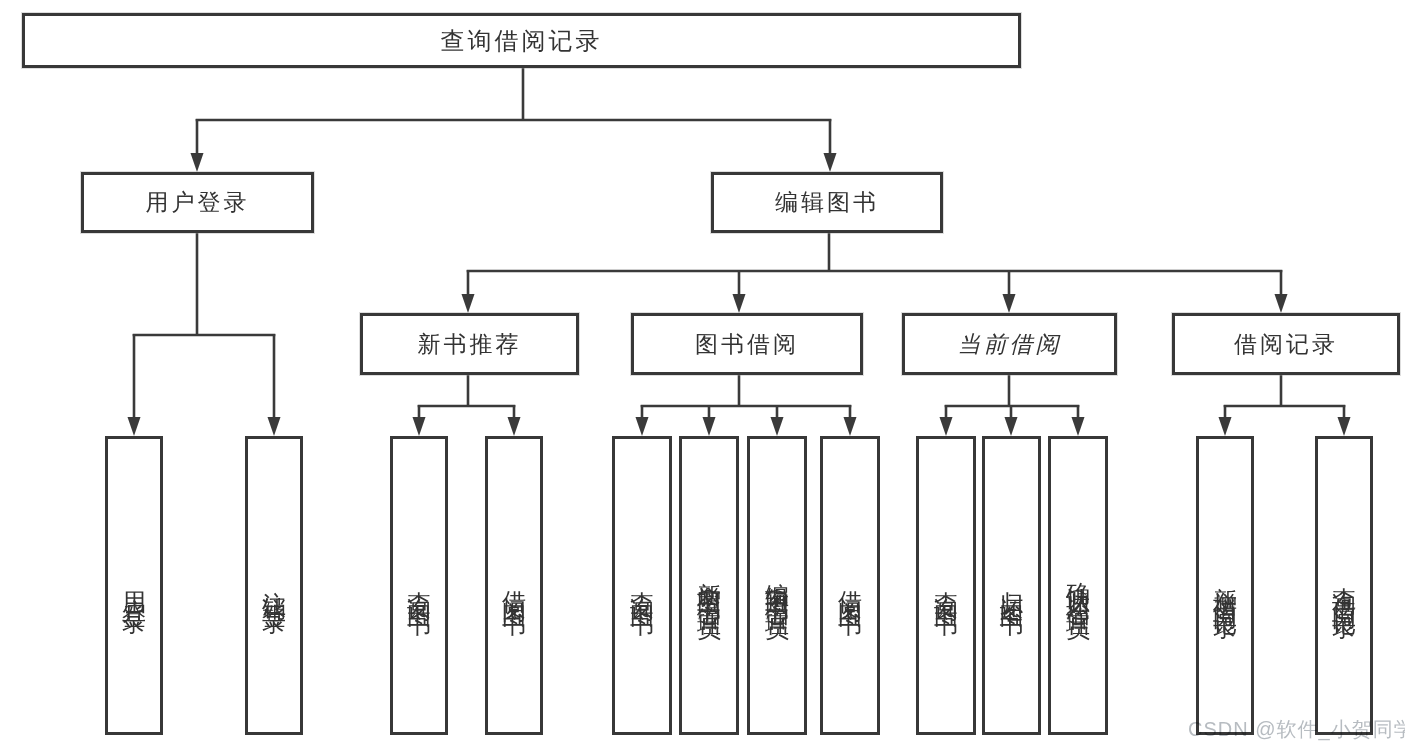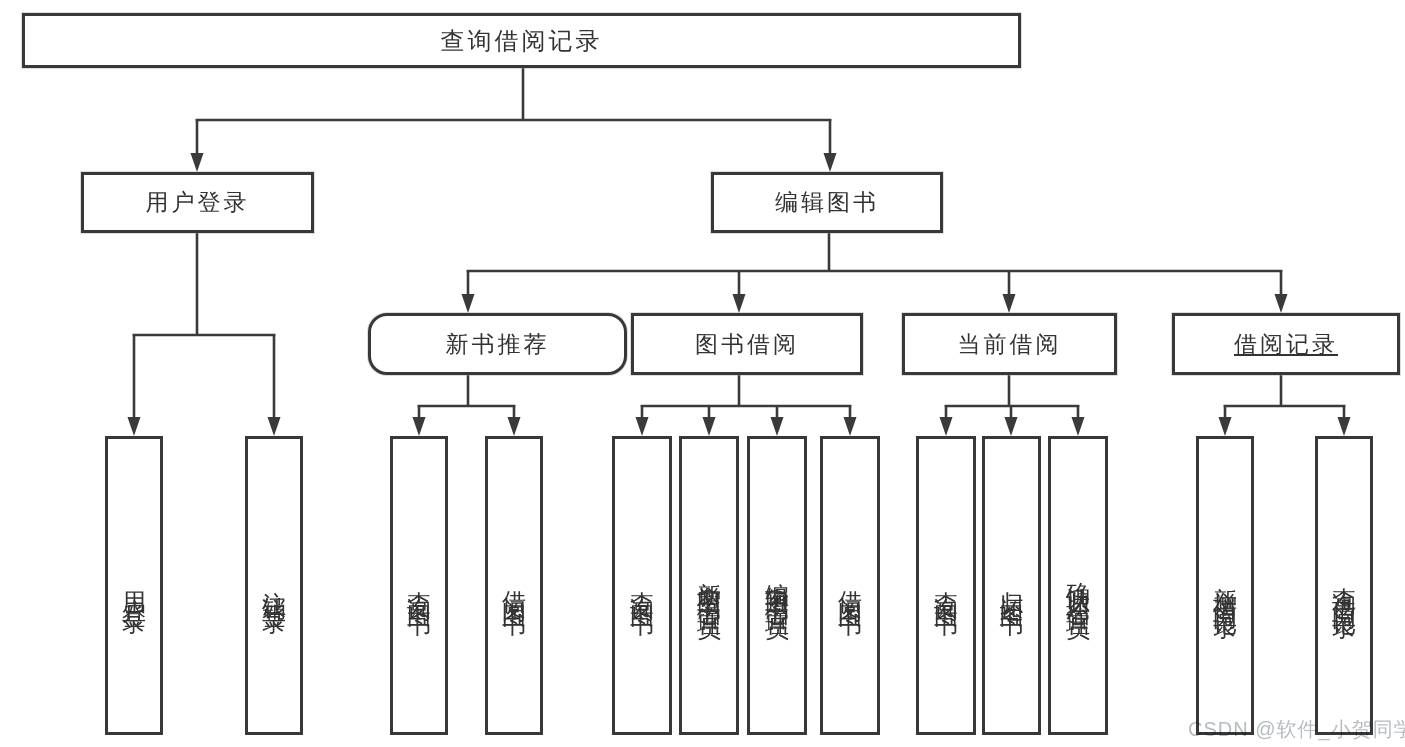--- a/index.html
+++ b/index.html
@@ -34,24 +34,24 @@
     box-shadow: 0 0 0 1px rgba(160,160,160,0.35);
   }
 
   .hbx { font-size: 23px; letter-spacing: 3px; white-space: nowrap; }
 
   .root-bx  { left: 22px;  top: 13px;  width: 999px; height: 55px; font-size: 24px; }
   .l2a { left: 81px;  top: 172px; width: 233px; height: 61px; }
   .l2b { left: 711px; top: 172px; width: 232px; height: 61px; }
 
   .l3 { top: 313px; height: 62px; }
-  .l3a { left: 368px;  width: 259px; border-radius: 19px; }
+  .l3a { left: 360px;  width: 219px; }
   .l3b { left: 631px;  width: 232px; }
-  .l3c { left: 902px;  width: 215px; }
-  .l3d { left: 1172px; width: 228px; text-decoration: underline; }
+  .l3c { left: 902px;  width: 215px; font-style: italic; }
+  .l3d { left: 1172px; width: 228px; }
 
   .leaf {
     top: 436px;
     height: 299px;
     writing-mode: vertical-rl;
     text-orientation: mixed;
     font-size: 24px;
     letter-spacing: 7px;
     line-height: 1;
     box-shadow: none;

